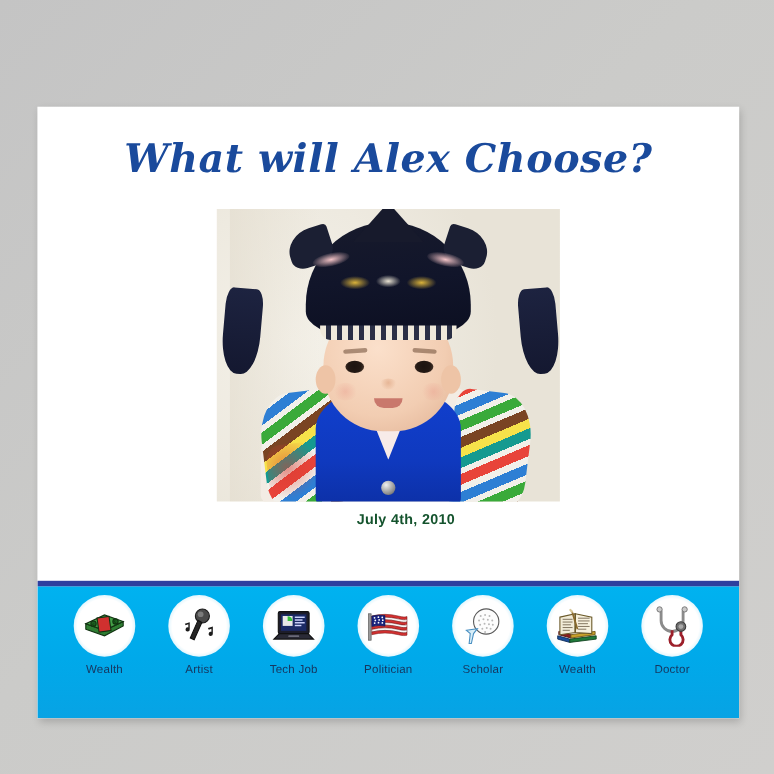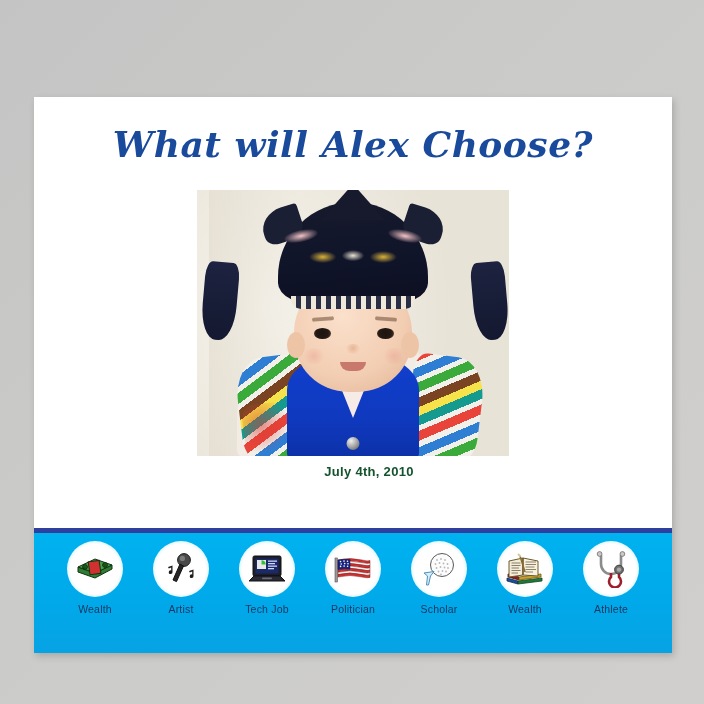--- a/index.html
+++ b/index.html
@@ -476,20 +476,20 @@
           <div class="icon-disc">
             <svg width="36" height="38" viewBox="0 0 36 38">
               <path d="M8 5 L8 14 A10 10 0 0 0 28 14 L28 5" fill="none" stroke="#8b8b8b" stroke-width="2.6"></path>
               <path d="M18 23 L18 27 A6 6 0 1 0 26 27 L26 21" fill="none" stroke="#9c1f2a" stroke-width="2.6"></path>
               <circle cx="6.6" cy="4" r="2.4" fill="#c9c9c9" stroke="#6f6f6f" stroke-width="0.8"></circle>
               <circle cx="29.4" cy="4" r="2.4" fill="#c9c9c9" stroke="#6f6f6f" stroke-width="0.8"></circle>
               <circle cx="26" cy="19.6" r="4.4" fill="#6f6f6f" stroke="#3d3d3d" stroke-width="1"></circle>
               <circle cx="26" cy="19.6" r="2.2" fill="#a8a8a8"></circle>
             </svg>
           </div>
-          <div class="icon-label">Athlete</div>
+          <div class="icon-label">Doctor</div>
         </div>
 
       </div>
     </div>
 
   </div>
 </div>
 
 </body></html>

